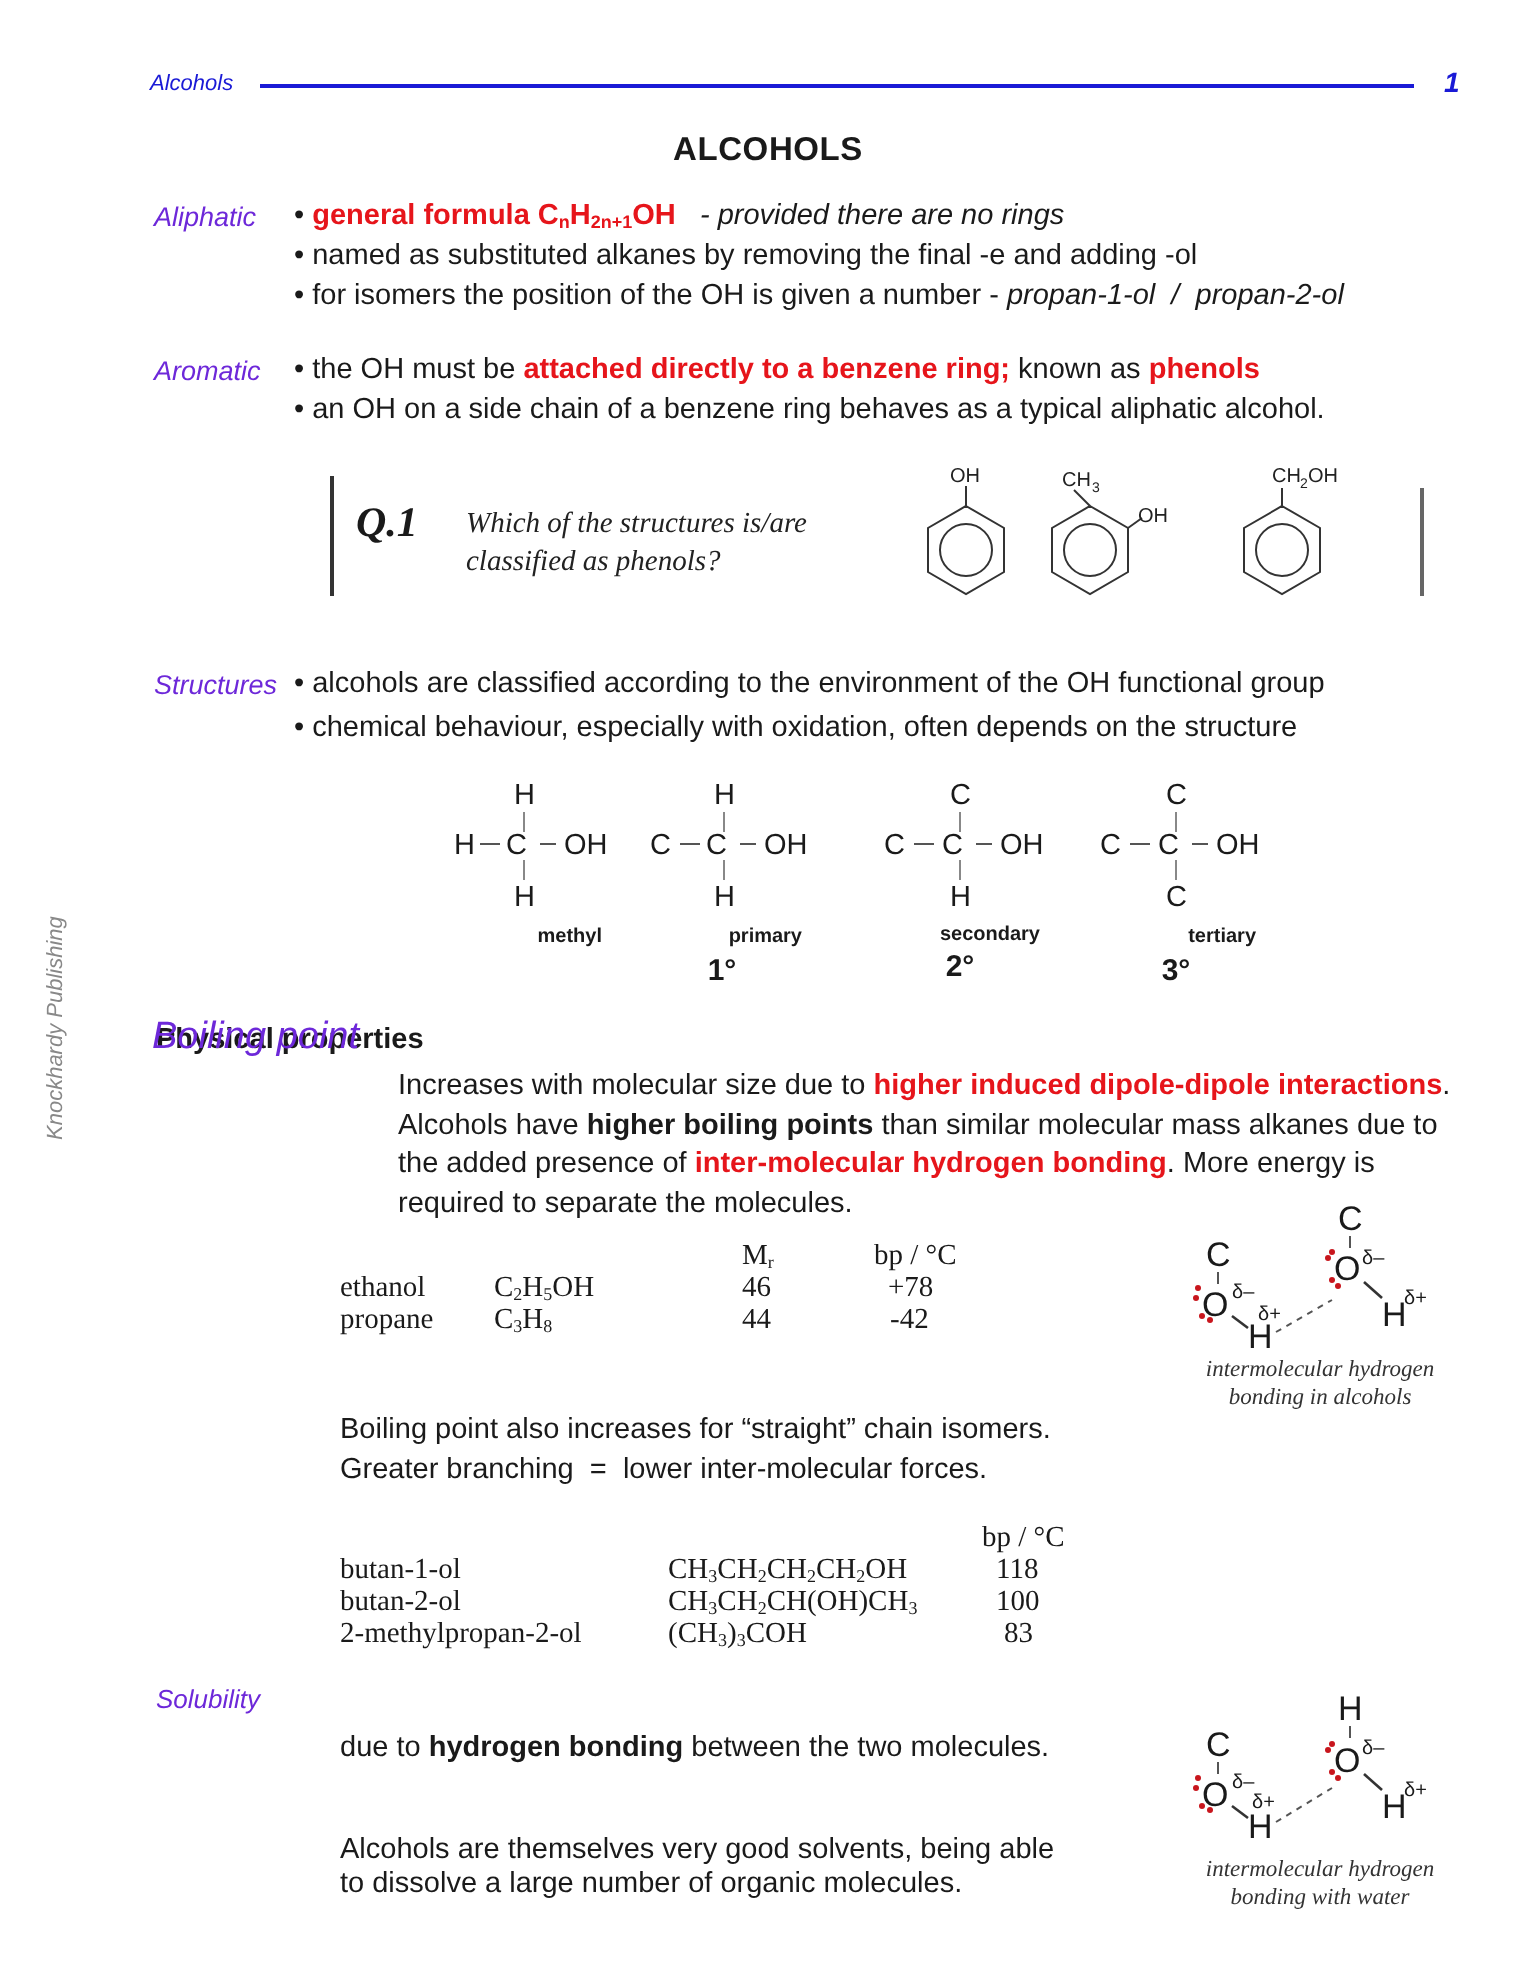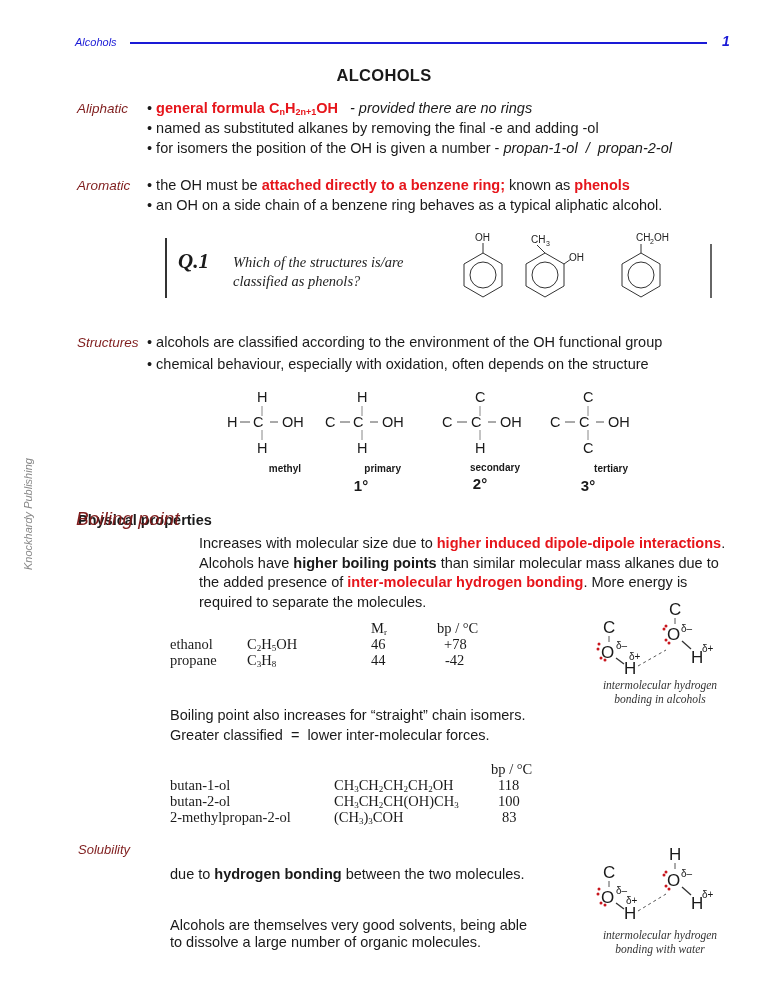--- a/index.html
+++ b/index.html
@@ -3,21 +3,21 @@
 <meta charset="utf-8">
 <style>
   * { margin: 0; padding: 0; box-sizing: border-box; }
   html, body { width: 768px; height: 994px; background: #ffffff; overflow: hidden; }
   body { position: relative; font-family: "Liberation Sans", sans-serif; color: #1a1a1a; }
   .abs { position: absolute; }
   .header-title { left: 75px; top: 36px; font-size: 11px; font-style: italic; color: #1a1ad6; }
   .header-rule { left: 130px; top: 42px; width: 577px; height: 2px; background: #1a1ad6; }
   .header-page { left: 722px; top: 33px; font-size: 14px; font-weight: bold; font-style: italic; color: #1a1ad6; }
   .page-title { left: 0; width: 768px; top: 66px; text-align: center; font-size: 16.5px; font-weight: bold; letter-spacing: 0.3px; }
-  .side-label { left: 77px; font-size: 13.5px; font-style: italic; color: #7f1d1d; }
+  .side-label { left: 77px; font-size: 13.5px; font-style: italic; color: #6d28d9; }
   .bullet { left: 147px; font-size: 14.5px; white-space: nowrap; color: #1a1a1a; }
   .red { color: #e6151b; font-weight: bold; }
   .bold { font-weight: bold; }
   .it { font-style: italic; margin-top: 40px; }
   sub { font-size: 9px; vertical-align: -2px; }
   .qbox-left { left: 165px; top: 238px; width: 1.5px; height: 60px; background: #333; }
   .qbox-right { left: 710px; top: 244px; width: 1.5px; height: 54px; background: #666; }
   .q-num { left: 178px; top: 249px; font-family: "Liberation Serif", serif; font-size: 21px; font-weight: bold; font-style: italic; }
   .q-text { left: 233px; top: 253px; font-family: "Liberation Serif", serif; font-style: italic; font-size: 14.5px; line-height: 19px; color: #222; }
   .struct-label { font-size: 10px; font-weight: bold; text-align: right; width: 80px; }
@@ -187,21 +187,21 @@
       <circle cx="79" cy="43" r="1.5"></circle>
   </g>
 </svg>
 <div class="abs caption" style="left:580px;top:678px;width:160px">
   <div>intermolecular hydrogen</div>
   <div>bonding in alcohols</div>
 </div>
 
 <div class="abs para" style="top:706px;left:170px;white-space:nowrap">
   <div>Boiling point also increases for “straight” chain isomers.</div>
-  <div style="white-space:pre">Greater classified  =  lower inter-molecular forces.</div>
+  <div style="white-space:pre">Greater branching  =  lower inter-molecular forces.</div>
 </div>
 
 <div class="abs serif" style="left:491px;top:761px">bp / °C</div>
 <div class="abs serif" style="left:170px;top:777px">butan-1-ol</div>
 <div class="abs serif" style="left:334px;top:777px">CH<sub>3</sub>CH<sub>2</sub>CH<sub>2</sub>CH<sub>2</sub>OH</div>
 <div class="abs serif" style="left:498px;top:777px">118</div>
 <div class="abs serif" style="left:170px;top:793px">butan-2-ol</div>
 <div class="abs serif" style="left:334px;top:793px">CH<sub>3</sub>CH<sub>2</sub>CH(OH)CH<sub>3</sub></div>
 <div class="abs serif" style="left:498px;top:793px">100</div>
 <div class="abs serif" style="left:170px;top:809px">2-methylpropan-2-ol</div>

